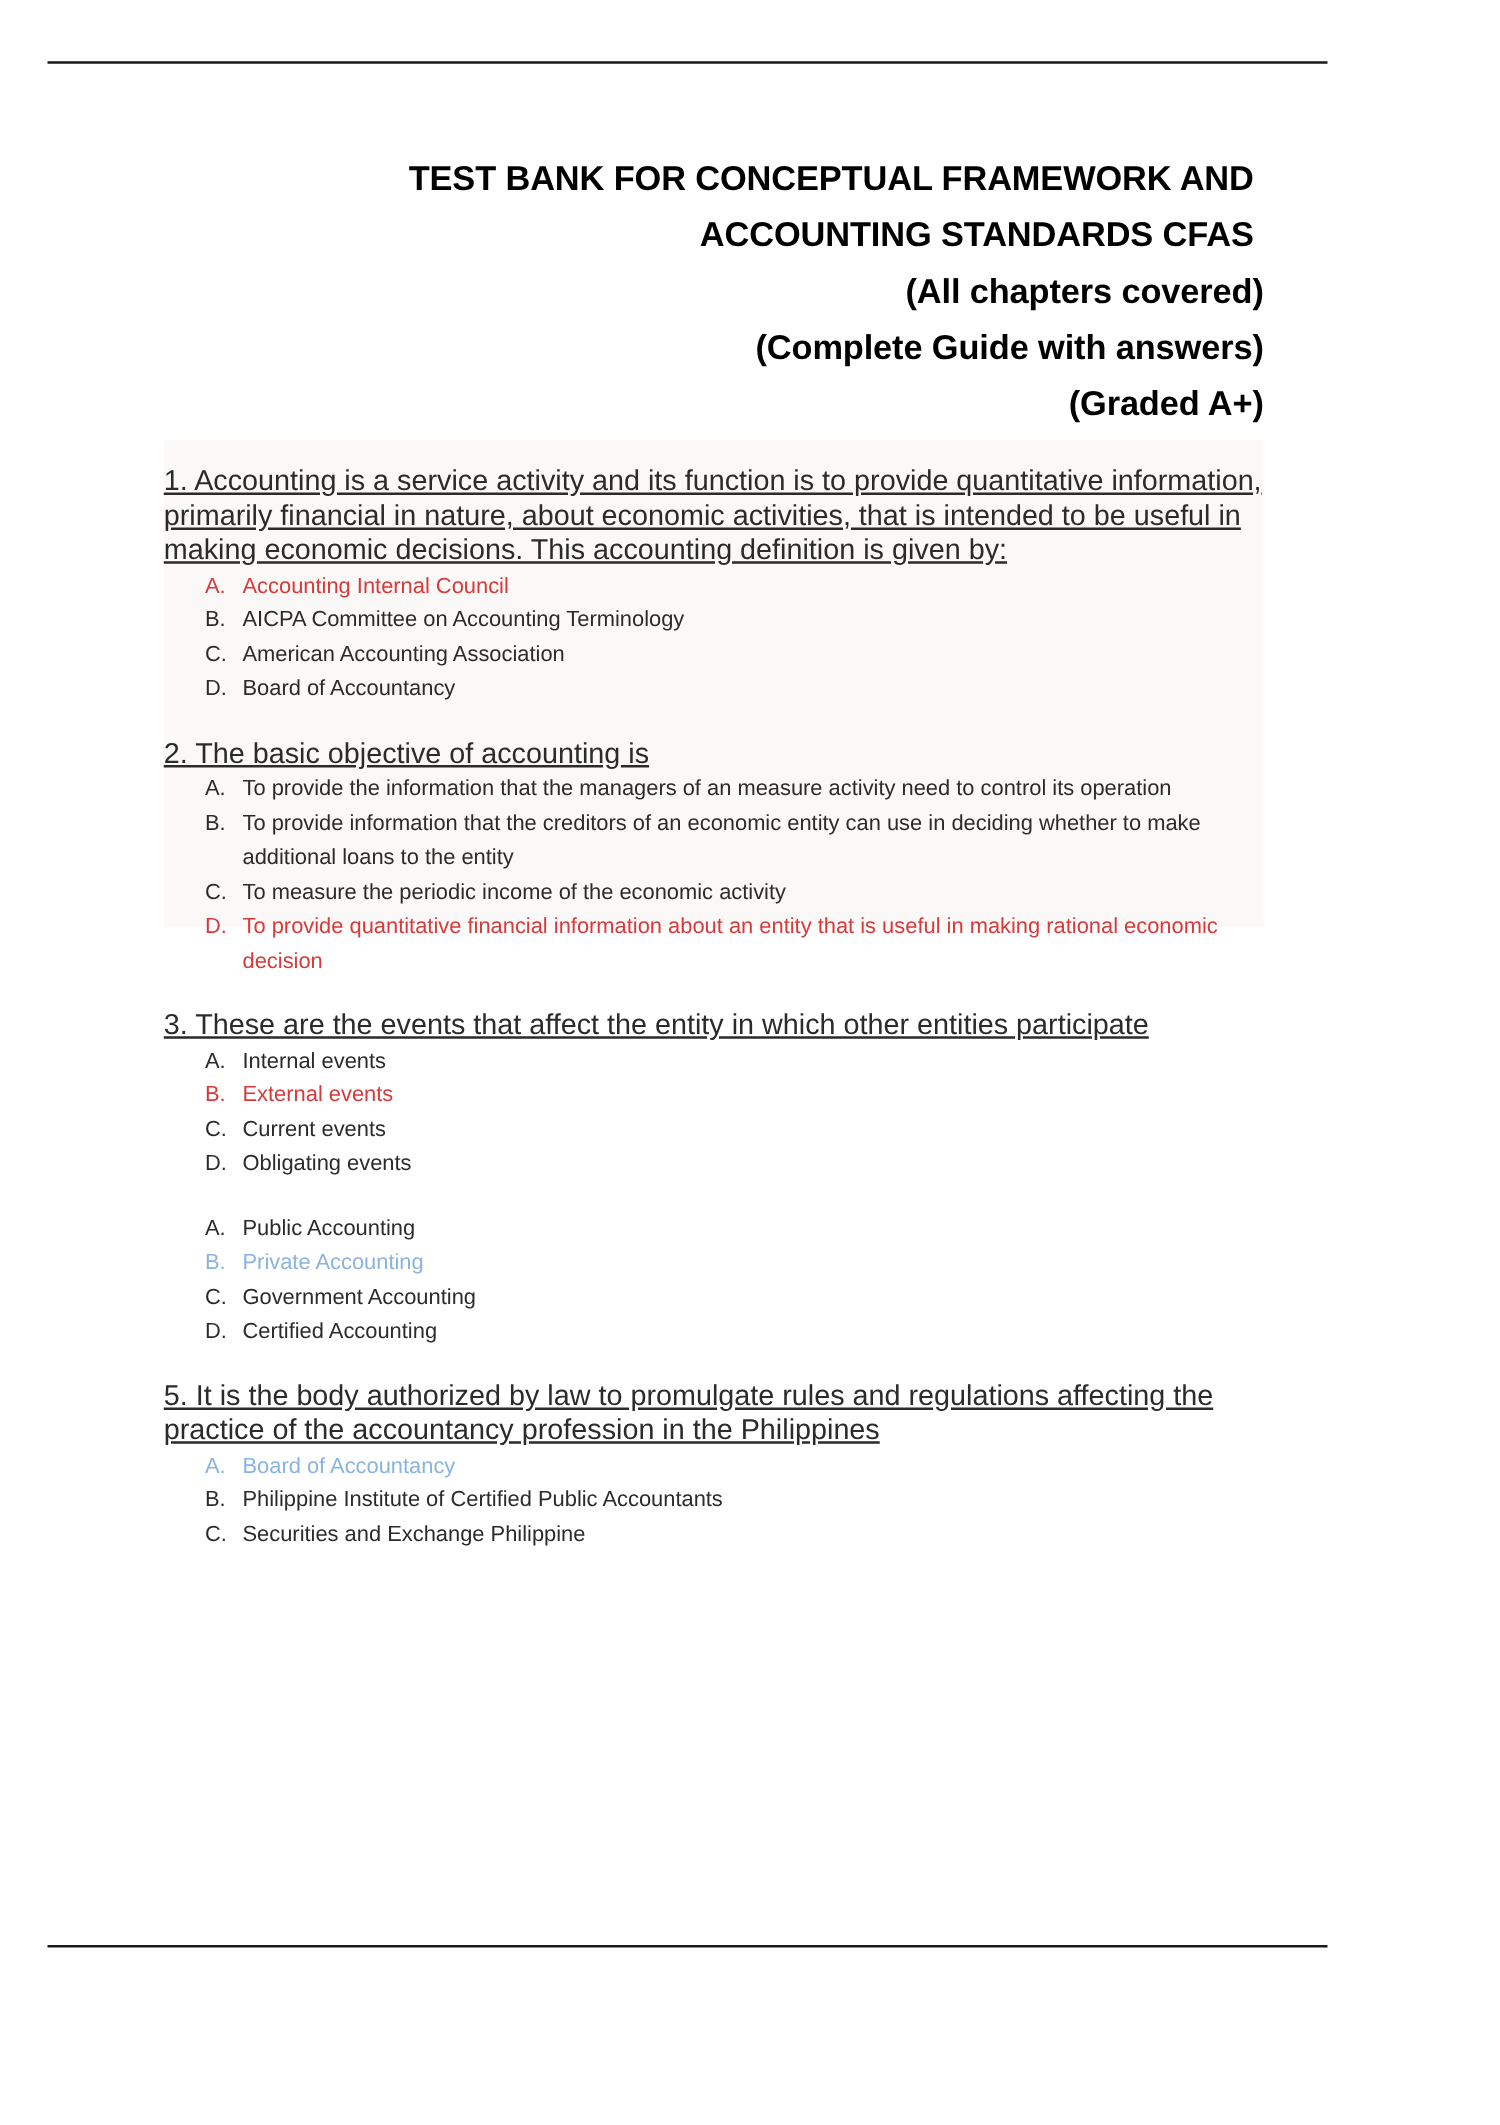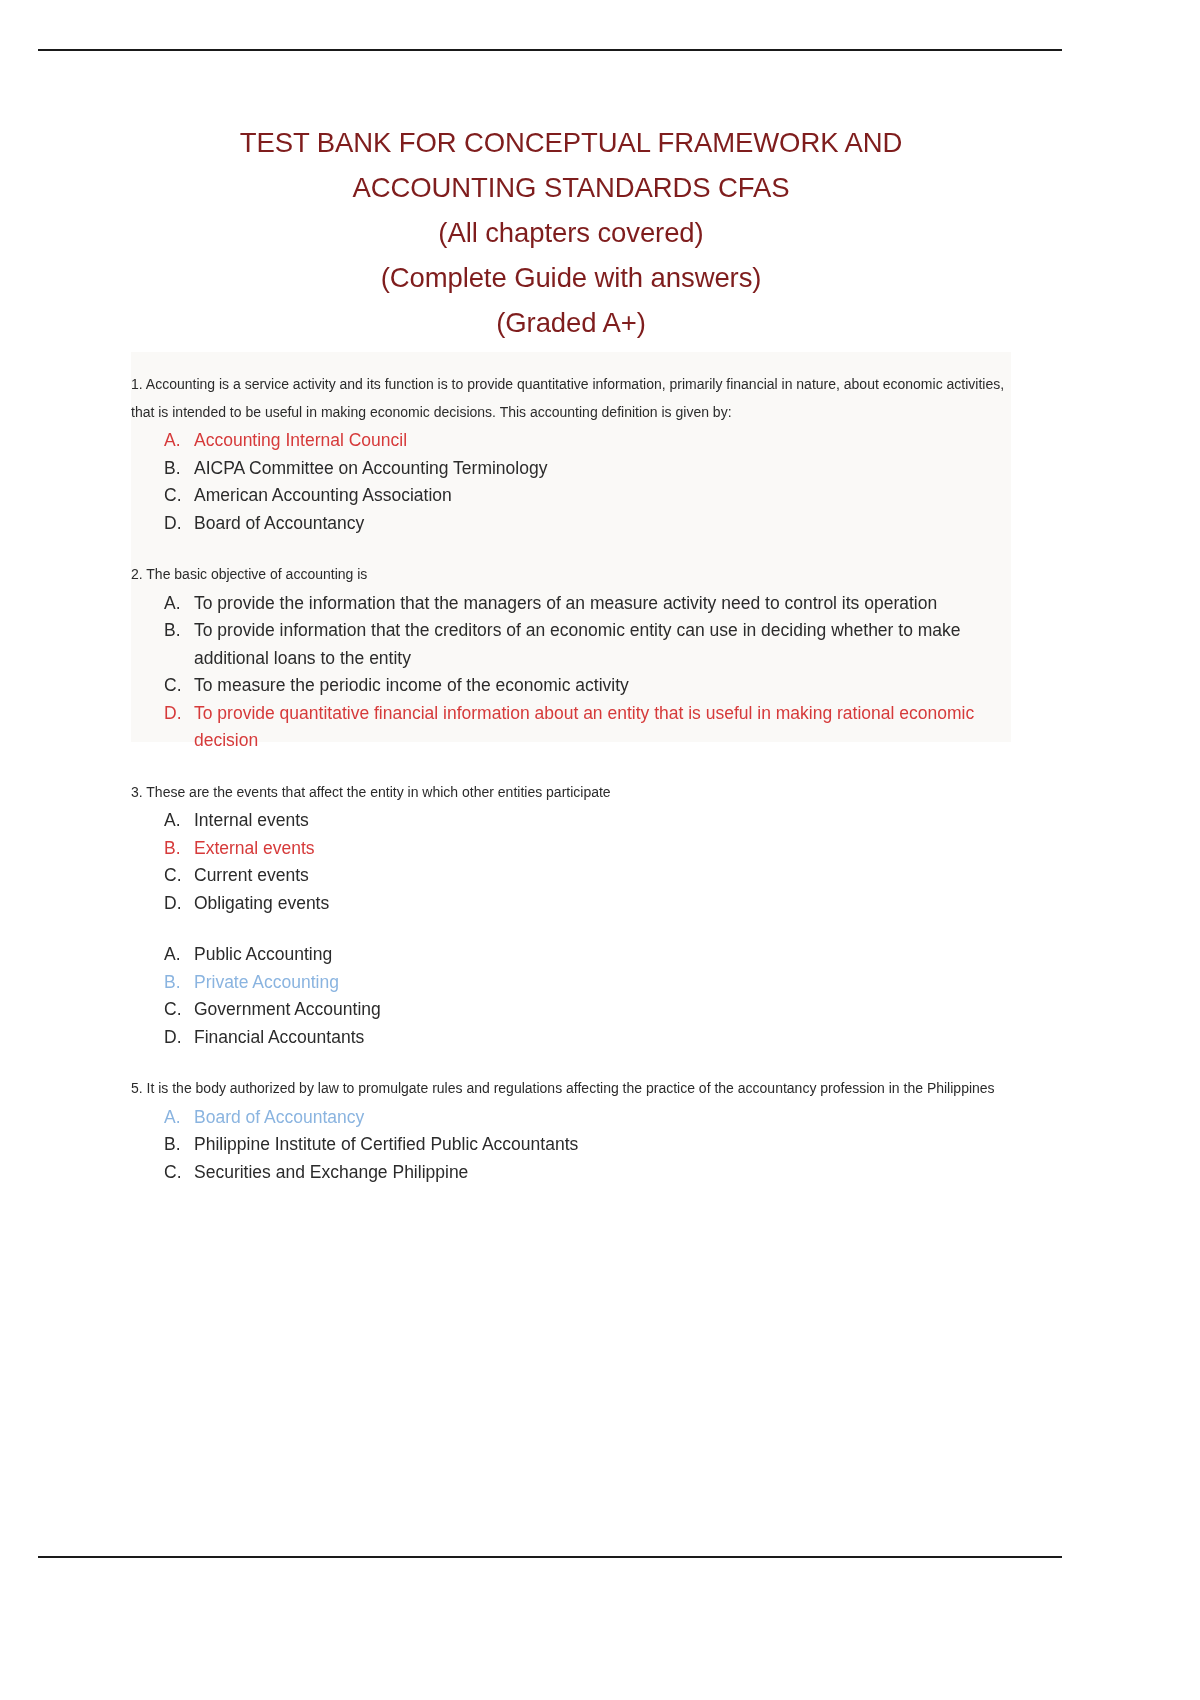--- a/index.html
+++ b/index.html
@@ -37,50 +37,51 @@
   .rule-bottom { top: 1556px; }
 
   .content {
     position: absolute;
     left: 131px;
     top: 120px;
     width: 880px;
   }
 
   .doc-title {
-    color: #7f1d1d;
-    font-weight: normal;
+    color: #000000;
+    font-weight: bold;
     font-size: 27.5px;
     line-height: 45px;
-    text-align: center;
+    text-align: right;
     margin: 0;
     letter-spacing: -0.1px;
   }
   .title-line {
     display: block;
   }
   .title-line.l1,
   .title-line.l2 {
     padding: 0 8px;
   }
 
   .questions {
     margin-top: 26px;
   }
 
   .qblock {
     margin-bottom: 24px;
   }
 
   .qtext {
-    font-size: 14px;
+    font-size: 23px;
     line-height: 27.5px;
     color: #2b2b2b;
     margin: 0 0 1px 0;
     text-align: left;
+    text-decoration: underline;
   }
 
   .options {
     list-style: none;
     margin: 0;
     padding: 0;
   }
 
   .option {
     display: flex;
@@ -208,21 +209,21 @@
           <li class="option">
             <span class="opt-letter opt-blue">B.</span>
             <span class="opt-text opt-blue">Private Accounting</span>
           </li>
           <li class="option">
             <span class="opt-letter opt-default">C.</span>
             <span class="opt-text opt-default">Government Accounting</span>
           </li>
           <li class="option">
             <span class="opt-letter opt-default">D.</span>
-            <span class="opt-text opt-default">Financial Accountants</span>
+            <span class="opt-text opt-default">Certified Accounting</span>
           </li>
         </ul>
       </div>
 
       <div class="qblock">
         <p class="qtext">5. It is the body authorized by law to promulgate rules and regulations affecting the practice of the accountancy profession in the Philippines</p>
         <ul class="options">
           <li class="option">
             <span class="opt-letter opt-blue">A.</span>
             <span class="opt-text opt-blue">Board of Accountancy</span>

